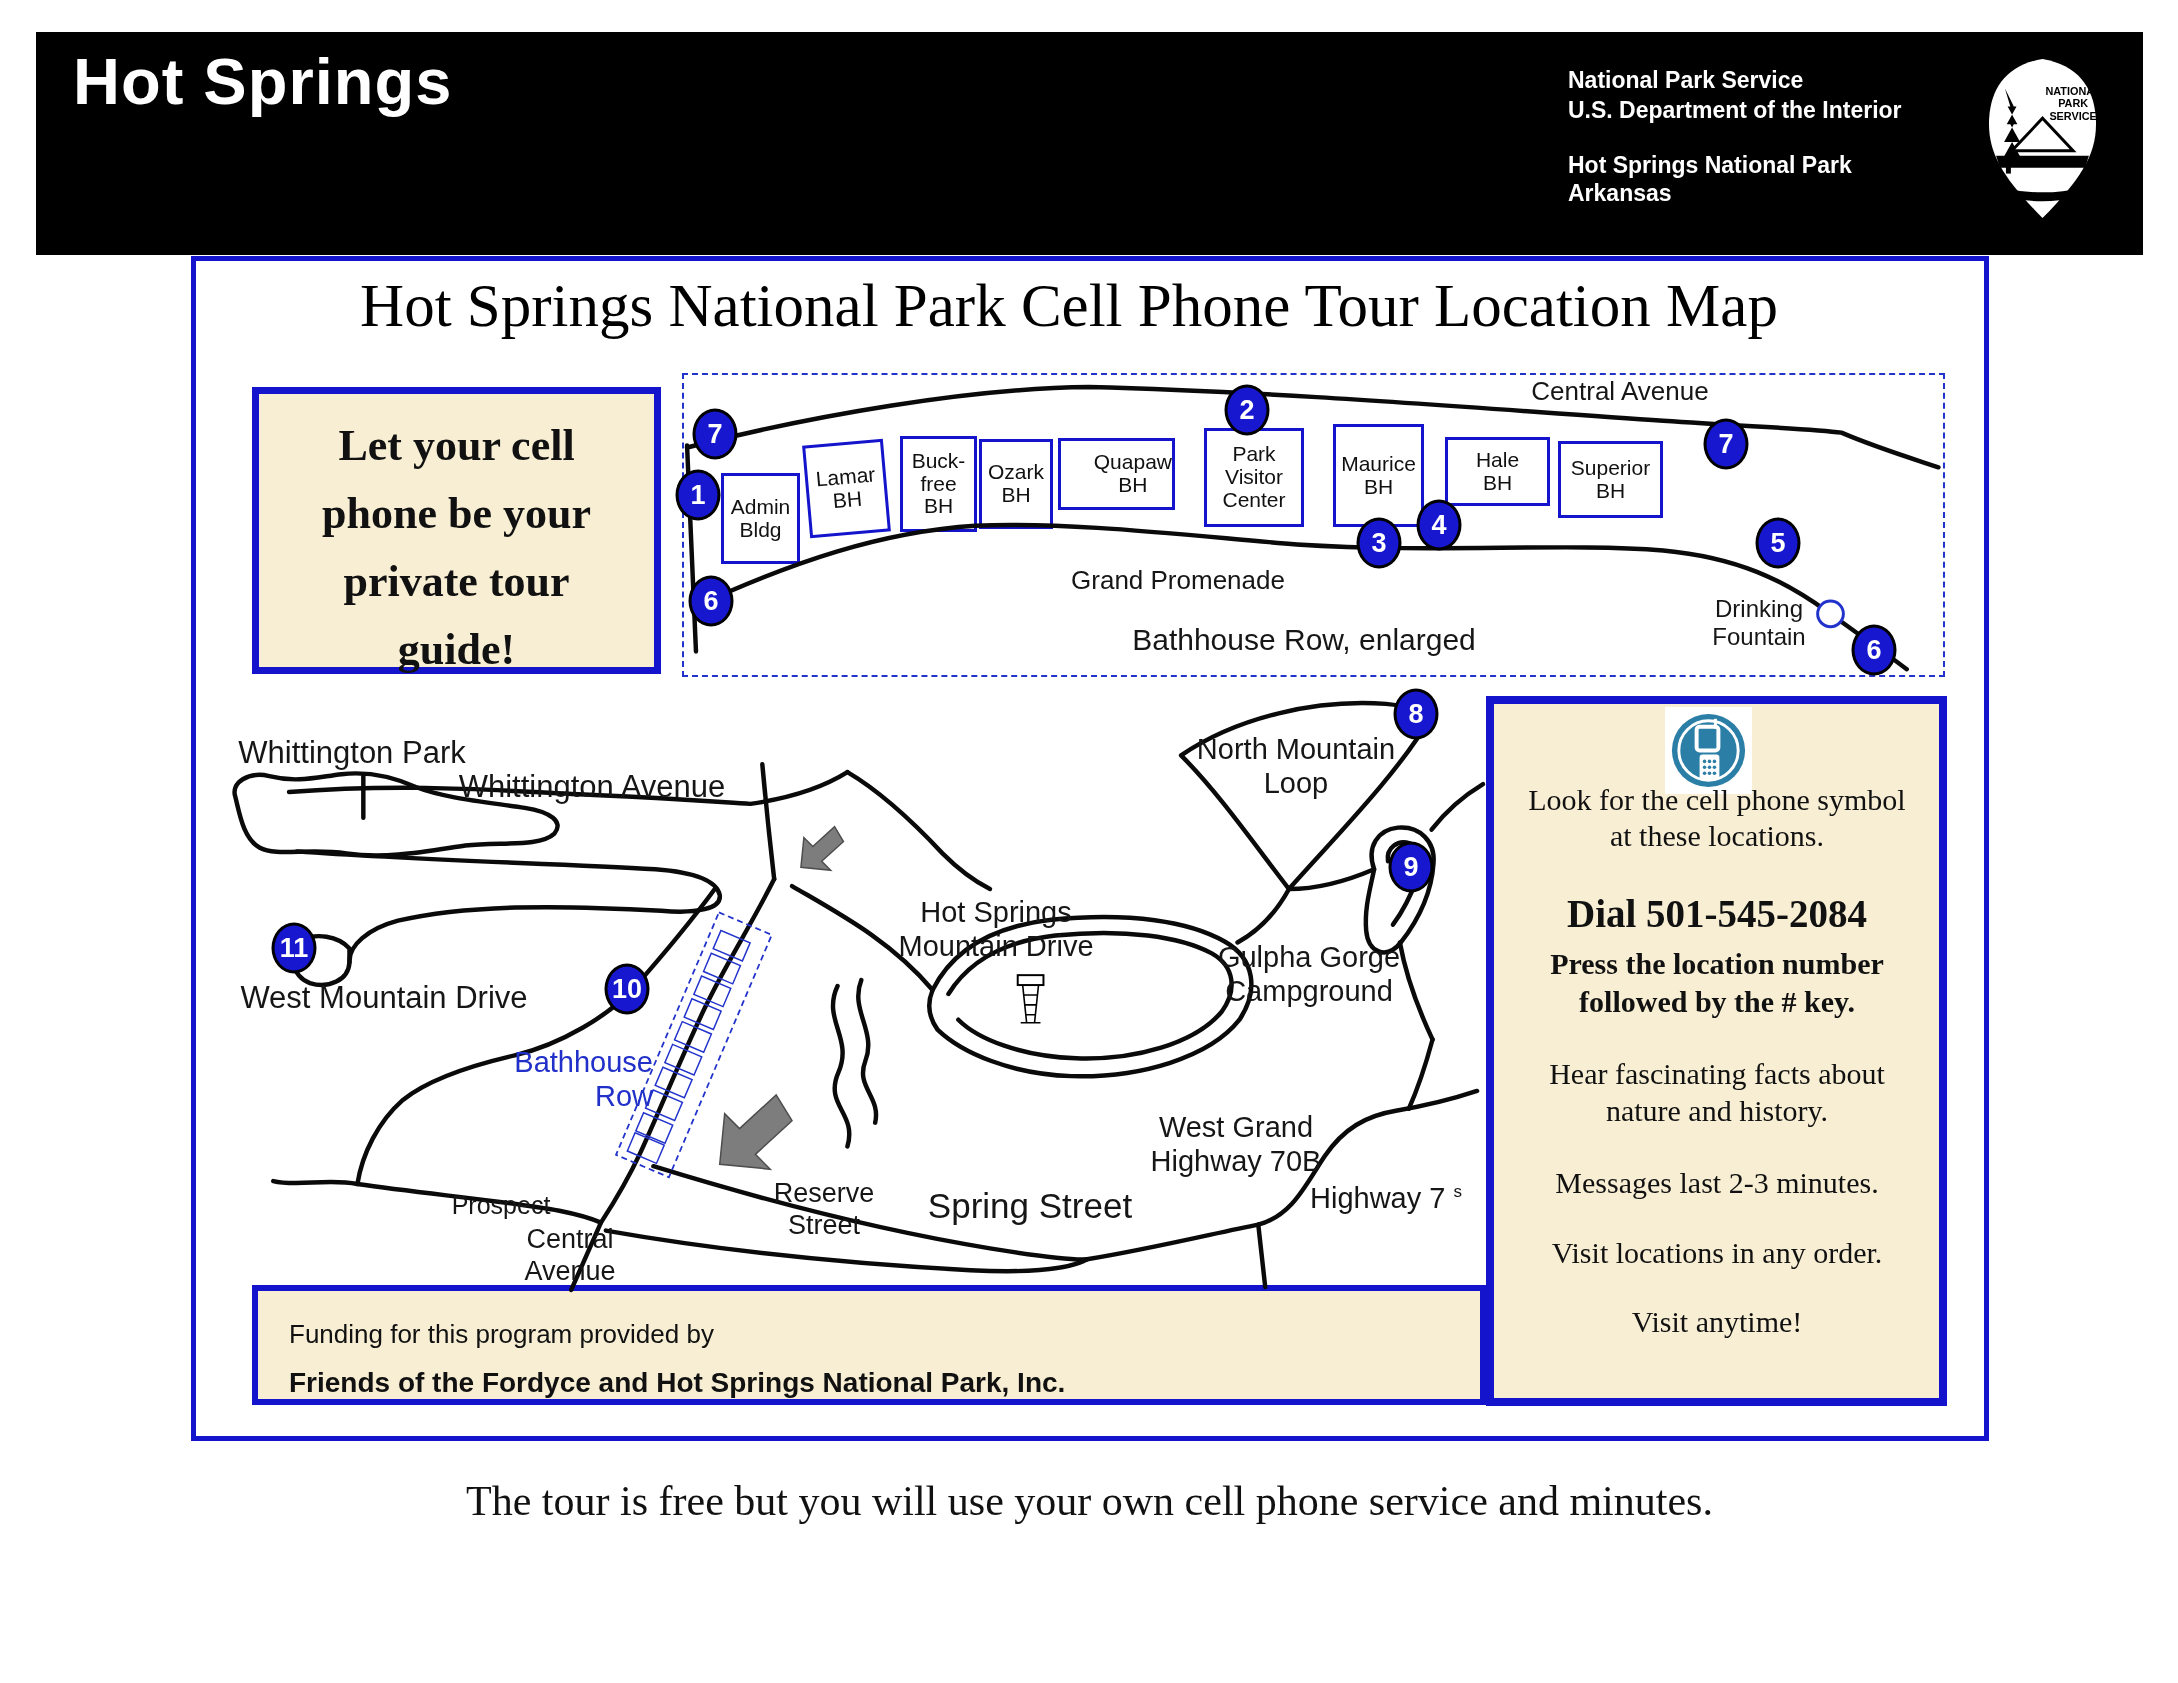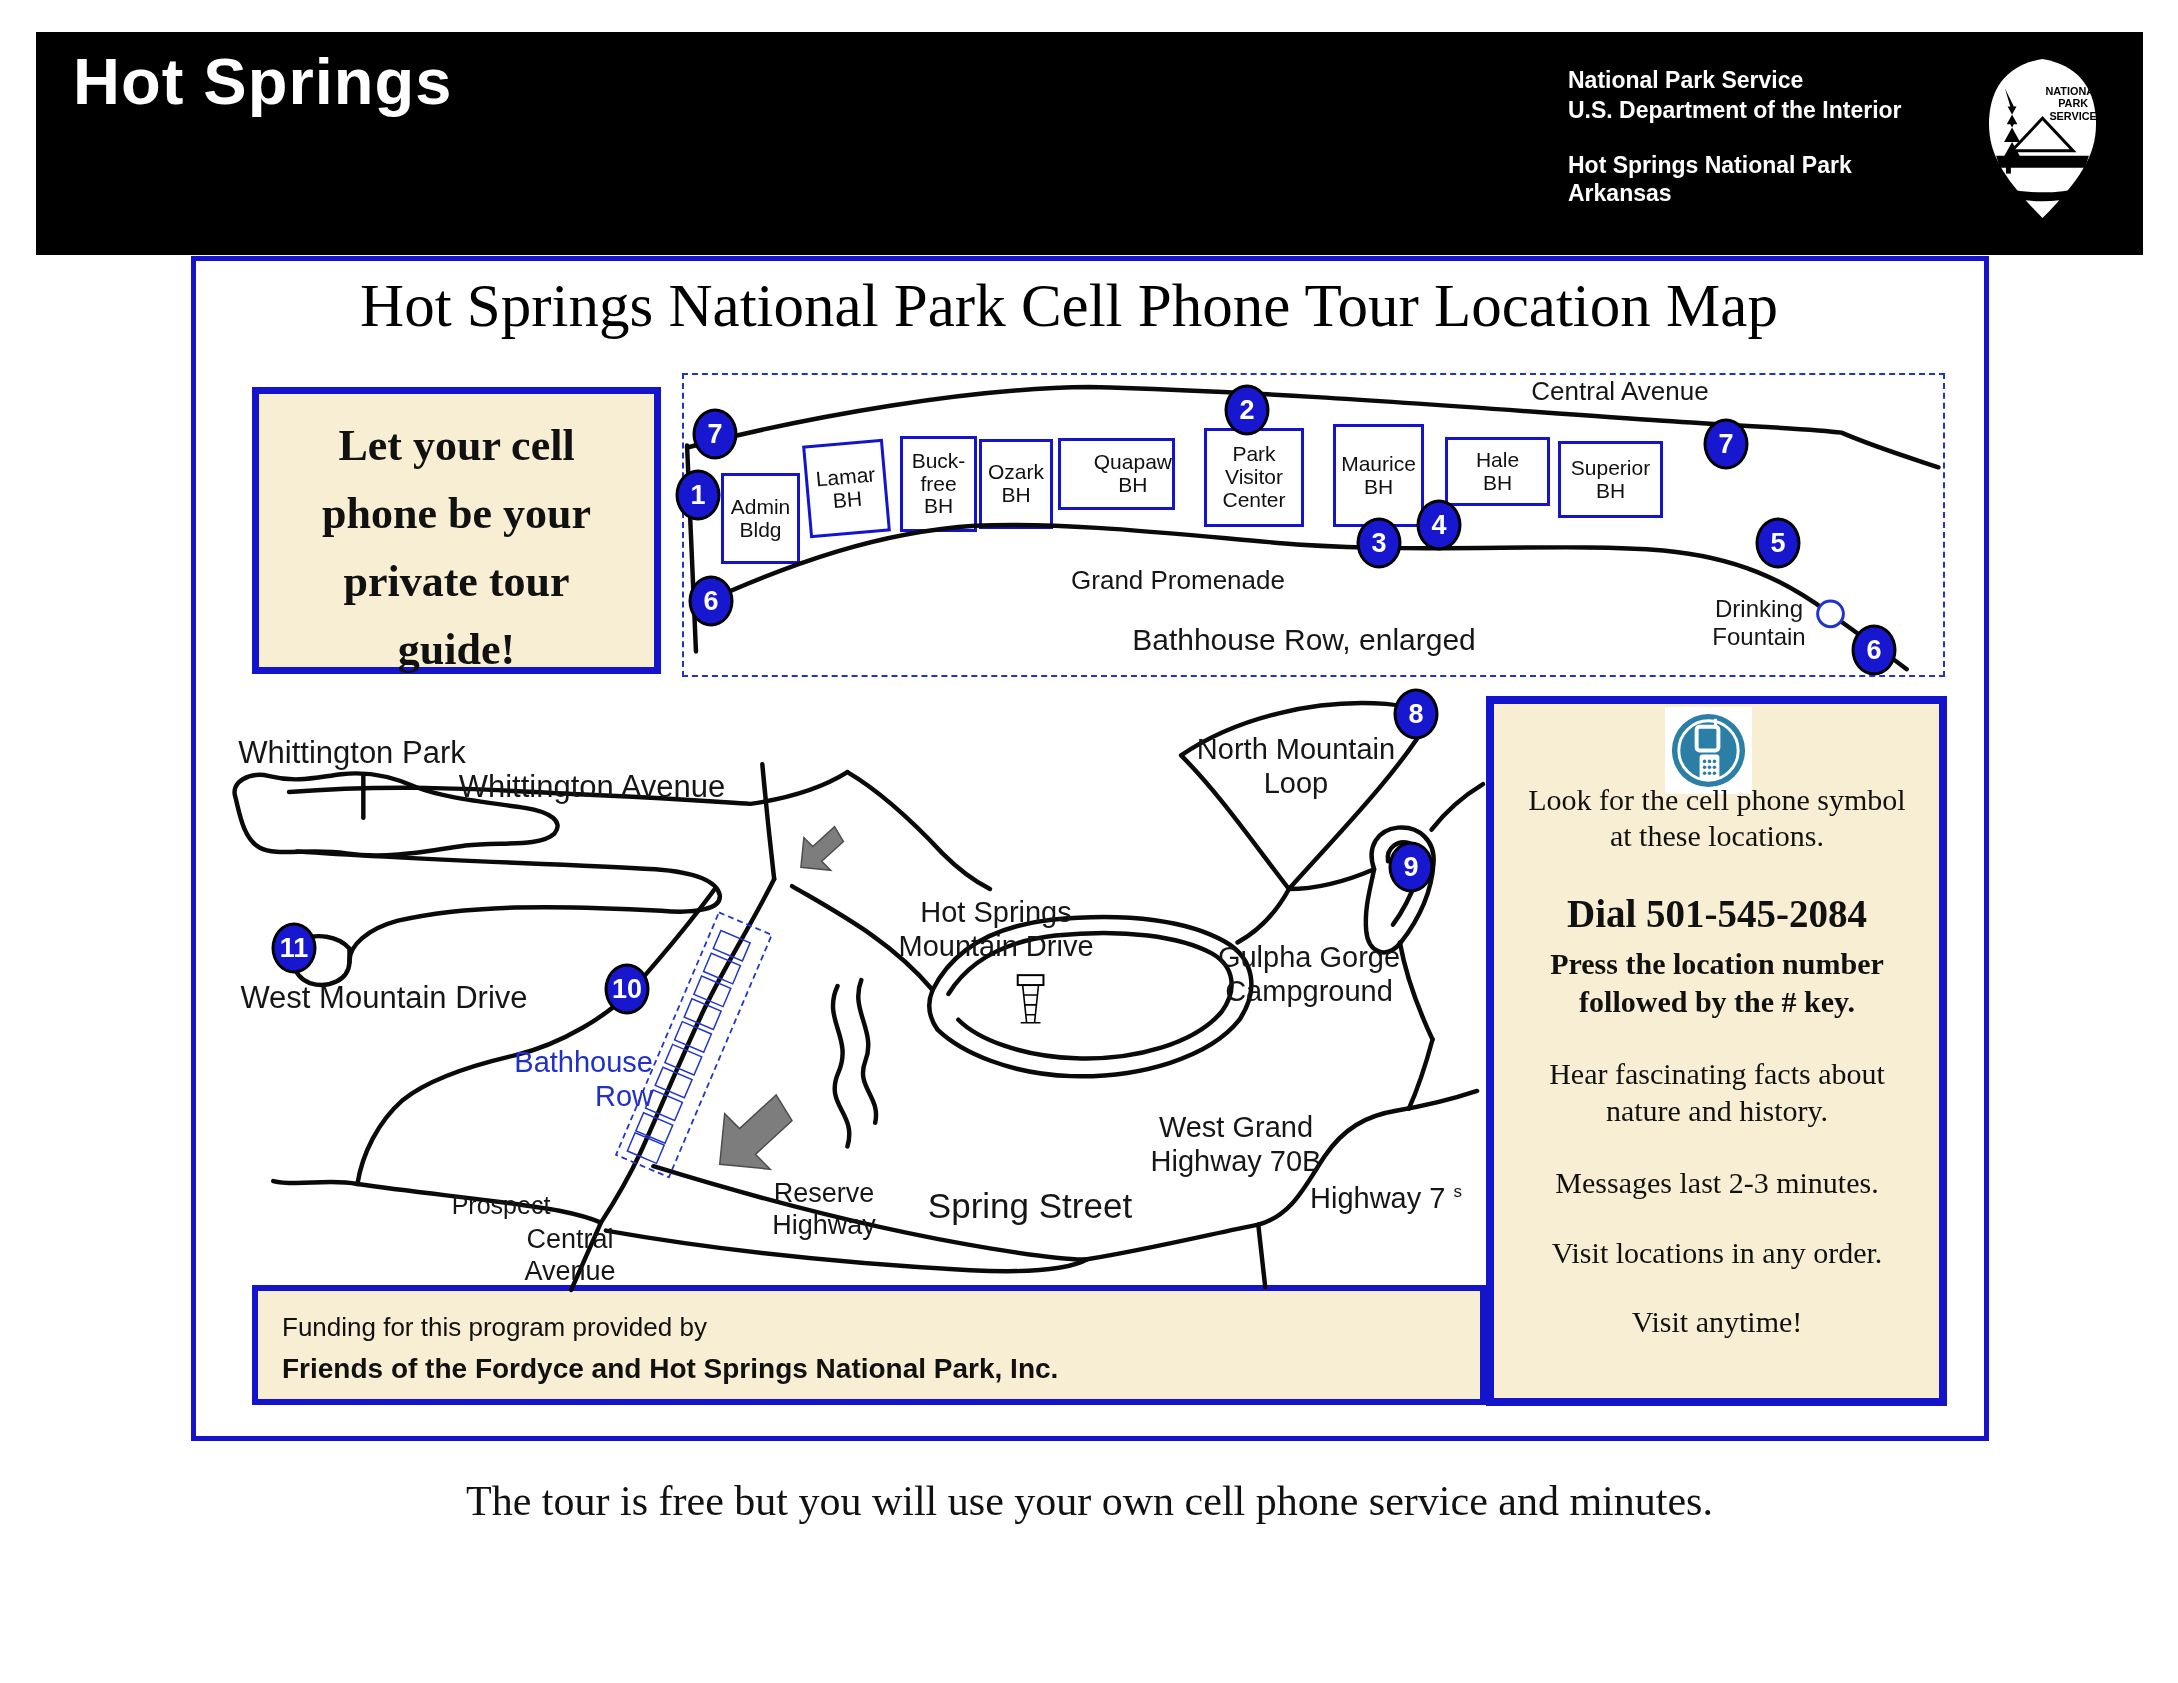--- a/index.html
+++ b/index.html
@@ -28,21 +28,21 @@
   .mlabel{position:absolute;transform:translate(-50%,-50%);white-space:pre-line;text-align:center;
       font-weight:500;color:#161616;line-height:1.18;z-index:5;}
   .blue-label{color:#2030c8;}
   
   .infobox{left:1486px;top:696px;width:445px;height:694px;border:8px solid #1414cc;background:#f7eed3;}
   .ib-line{position:absolute;left:1497px;width:440px;text-align:center;white-space:pre-line;
       font-family:"Liberation Serif",serif;color:#111;z-index:5;}
   
   .funding{left:252px;top:1285px;width:1204px;height:96px;border:6px solid #1414cc;background:#f7eed3;
       padding-left:18px;padding-top:12px;color:#111;}
-  .funding p{margin:6px;line-height:36px;}
+  .funding p{margin:13px;line-height:36px;}
   .bottomnote{left:149px;top:1477px;width:1881px;text-align:center;color:#111;
       font-family:"Liberation Serif",serif;font-size:42px;}
   svg.layer{position:absolute;left:0;top:0;pointer-events:none;z-index:3;}
 </style>
 </head>
 <body>
 
 <div class="abs topbar"></div>
 <div class="abs brand">Hot Springs</div>
 <div class="abs hdr-line" style="top:67px;">National Park Service</div>
@@ -190,21 +190,21 @@
 Loop</div>
 <div class="mlabel" style="left:1309px;top:974px;font-size:29px;">Gulpha Gorge
 Campground</div>
 <div class="mlabel" style="left:1236px;top:1144px;font-size:29px;">West Grand
 Highway 70B</div>
 <div class="mlabel" style="left:1386px;top:1198px;font-size:29px;white-space:nowrap;"><span>Highway 7</span>&nbsp;<sup style="font-size:17px;">s</sup></div>
 <div class="mlabel" style="left:501px;top:1206px;font-size:25px;">Prospect</div>
 <div class="mlabel" style="left:570px;top:1256px;font-size:27px;">Central
 Avenue</div>
 <div class="mlabel" style="left:824px;top:1210px;font-size:27px;">Reserve
-Highway</div>
+Street</div>
 <div class="mlabel" style="left:1030px;top:1206px;font-size:35px;">Spring Street</div>
 
 <div class="marker" style="left:1416px;top:714px;">8</div>
 <div class="marker" style="left:1411px;top:867px;">9</div>
 <div class="marker" style="left:627px;top:989px;">10</div>
 <div class="marker" style="left:294px;top:948px;">11</div>
 
 <div class="abs infobox"></div>
 <svg class="abs" style="left:1663px;top:705px;z-index:5;" width="91" height="91" viewBox="0 0 92 92">
   <rect x="2" y="2" width="88" height="88" fill="#ffffff"></rect>

